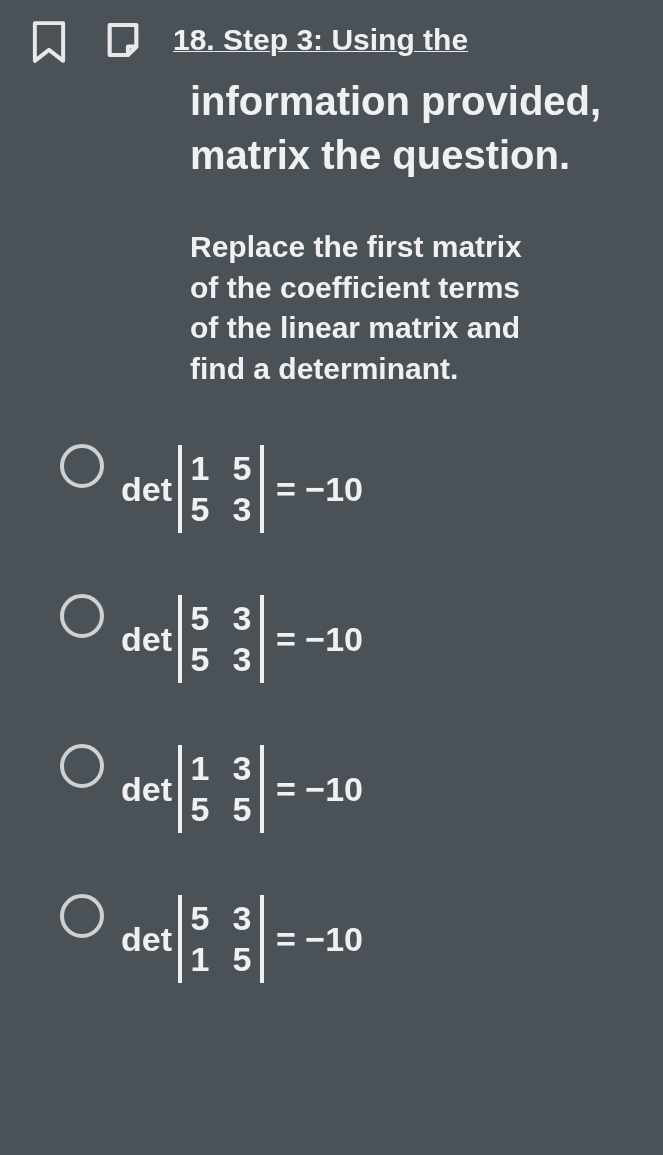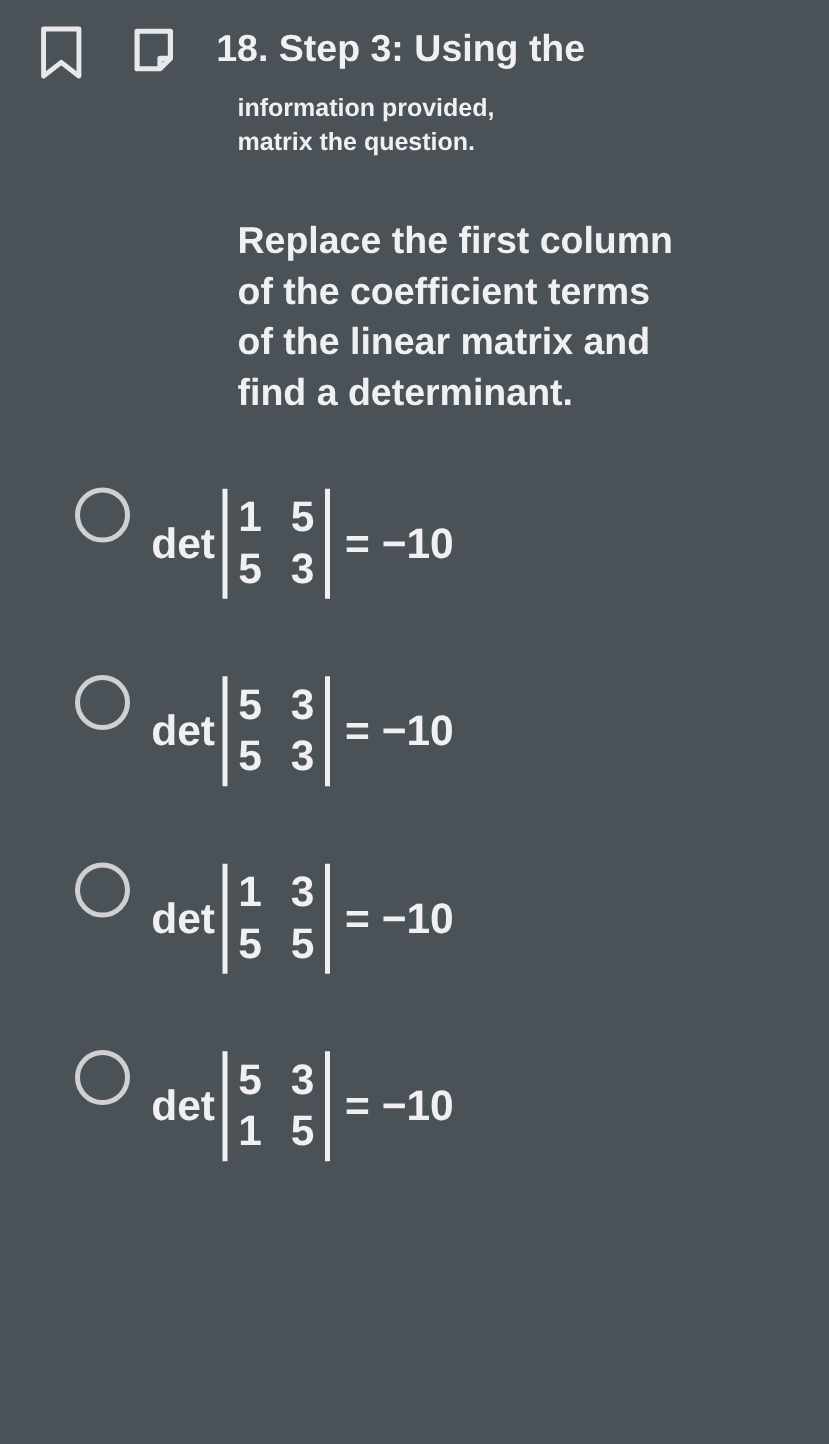--- a/index.html
+++ b/index.html
@@ -14,20 +14,21 @@
       font-family: Arial, sans-serif;
       color: #e8e8ea;
       padding: 20px 30px;
       overflow: hidden;
     }
     .header-row {
       display: flex;
       align-items: flex-start;
       gap: 25px;
       margin-bottom: 10px;
+      text-decoration: underline;
     }
     .bookmark-icon {
       width: 38px;
       height: 44px;
       flex-shrink: 0;
     }
     .note-icon {
       width: 40px;
       height: 40px;
       flex-shrink: 0;
@@ -40,21 +41,21 @@
     .question-number {
       font-size: 30px;
       font-weight: bold;
       color: #f0f0f2;
       line-height: 1.35;
     }
     .question-title {
       display: inline;
     }
     .question-instruction {
-      font-size: 20px;
+      font-size: 40px;
       font-weight: bold;
       color: #f0f0f2;
       line-height: 1.35;
       margin-left: 0;
     }
     .question-body {
       font-size: 30px;
       font-weight: bold;
       color: #f0f0f2;
       line-height: 1.35;
@@ -144,21 +145,21 @@
     </span>
   </div>
 </div>
 
 <div class="content-area">
   <div class="question-instruction">
     <div>information provided,</div>
     <div>matrix the question.</div>
   </div>
   <div class="question-body">
-    <div>Replace the first column</div>
+    <div>Replace the first matrix</div>
     <div>of the coefficient terms</div>
     <div>of the linear matrix and</div>
     <div>find a determinant.</div>
   </div>
 </div>
 
 <div class="options-container">
   <div class="option-row">
     <div class="radio-circle"></div>
     <div class="math-expr">

